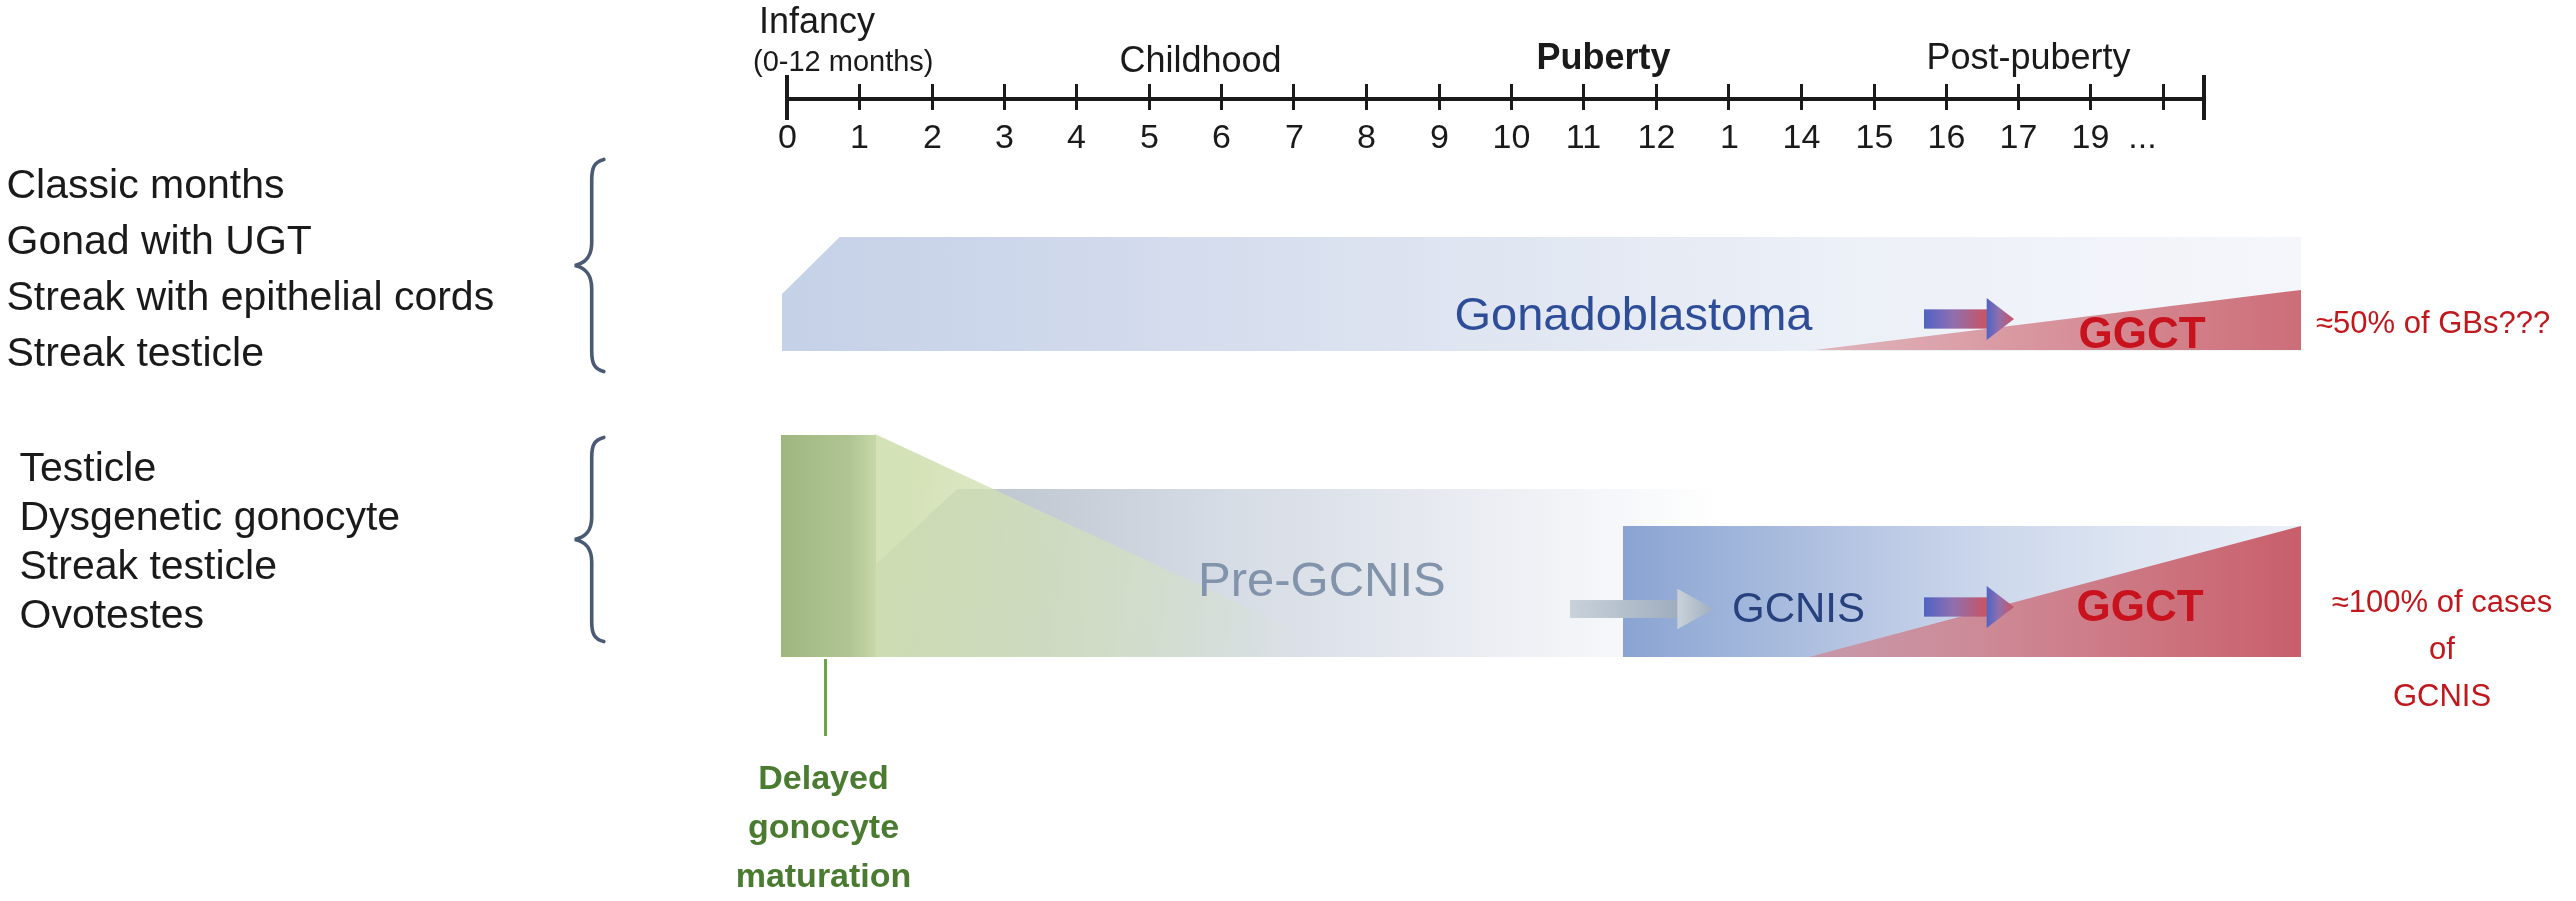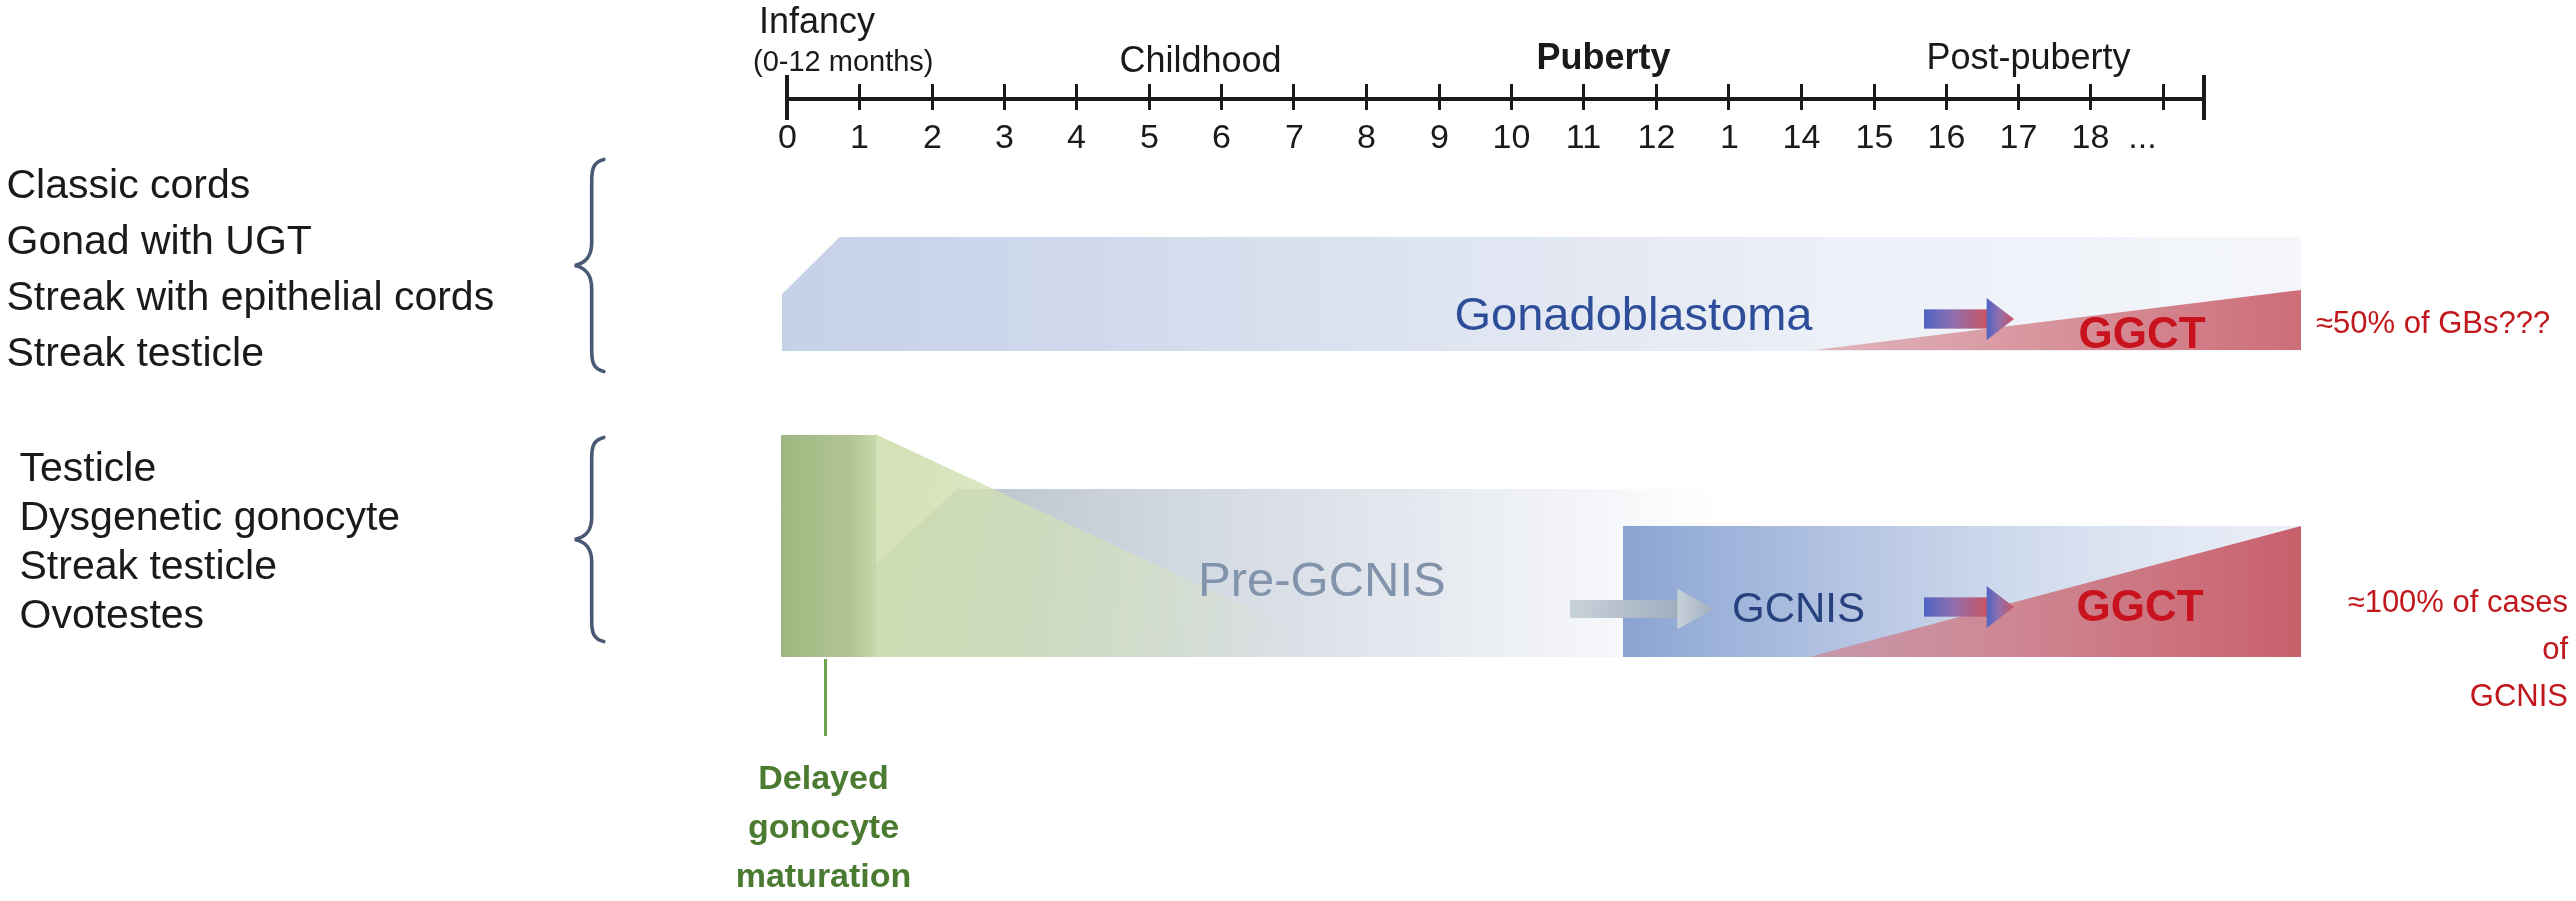--- a/index.html
+++ b/index.html
@@ -85,21 +85,21 @@
   .pre-gcnis-label{left:1198px;top:554px;width:243px;font-size:49px;line-height:50px;color:var(--pre-gcnis-text);}
   .gcnis-label{left:1697px;top:583px;width:203px;font-size:42px;line-height:49px;color:var(--gcnis-text);}
 
   
   .ggct{font-size:44px;font-weight:bold;color:var(--ggct-red);width:154px;line-height:45px;}
   .ggct-top{left:2065px;top:310px;}
   .ggct-bottom{left:2063px;top:583px;}
   .annotation{color:var(--annotation-red);font-size:31px;line-height:39px;}
   .annotation-top{left:2316px;top:303px;}
   .annotation-bottom{left:2316px;top:578px;width:252px;line-height:47px;}
-  .annotation-bottom span{display:block;text-align:right;}
+  .annotation-bottom span{display:block;}
 
   
   .callout-line{left:824px;top:659px;width:3.2px;height:77px;background:var(--green-line);}
   .callout-text{left:706px;top:753px;width:235px;font-size:34px;font-weight:bold;line-height:49px;color:var(--green-text);}
   .callout-text span{display:block;}
 </style>
 </head>
 <body>
 
 <div id="stage">
@@ -146,25 +146,25 @@
   <span class="abs tick-label" style="left:1334px;">8</span>
   <span class="abs tick-label" style="left:1407px;">9</span>
   <span class="abs tick-label" style="left:1479px;">10</span>
   <span class="abs tick-label" style="left:1551px;">11</span>
   <span class="abs tick-label" style="left:1624px;">12</span>
   <span class="abs tick-label" style="left:1697px;">1</span>
   <span class="abs tick-label" style="left:1769px;">14</span>
   <span class="abs tick-label" style="left:1842px;">15</span>
   <span class="abs tick-label" style="left:1914px;">16</span>
   <span class="abs tick-label" style="left:1986px;">17</span>
-  <span class="abs tick-label" style="left:2058px;">18</span>
+  <span class="abs tick-label" style="left:2058px;">19</span>
   <span class="abs tick-label" style="left:2110px;">...</span>
 
   <div class="abs gonad-list list-upper">
-    <span>Classic cords</span>
+    <span>Classic months</span>
     <span>Gonad with UGT</span>
     <span>Streak with epithelial cords</span>
     <span>Streak testicle</span>
   </div>
   <svg class="abs brace-svg" style="left:570px;top:157px;" width="37" height="217" viewBox="0 0 46 260" preserveAspectRatio="none">
     <path d="M42 3 C30 6 27 13 27 28 L27 102 C27 119 20 127 6 130 C20 133 27 141 27 158 L27 232 C27 247 30 254 42 257" fill="none" stroke="var(--brace)" stroke-width="4.5" stroke-linecap="round"></path>
   </svg>
 
   <div class="abs gonad-list list-lower">
     <span>Testicle</span>

